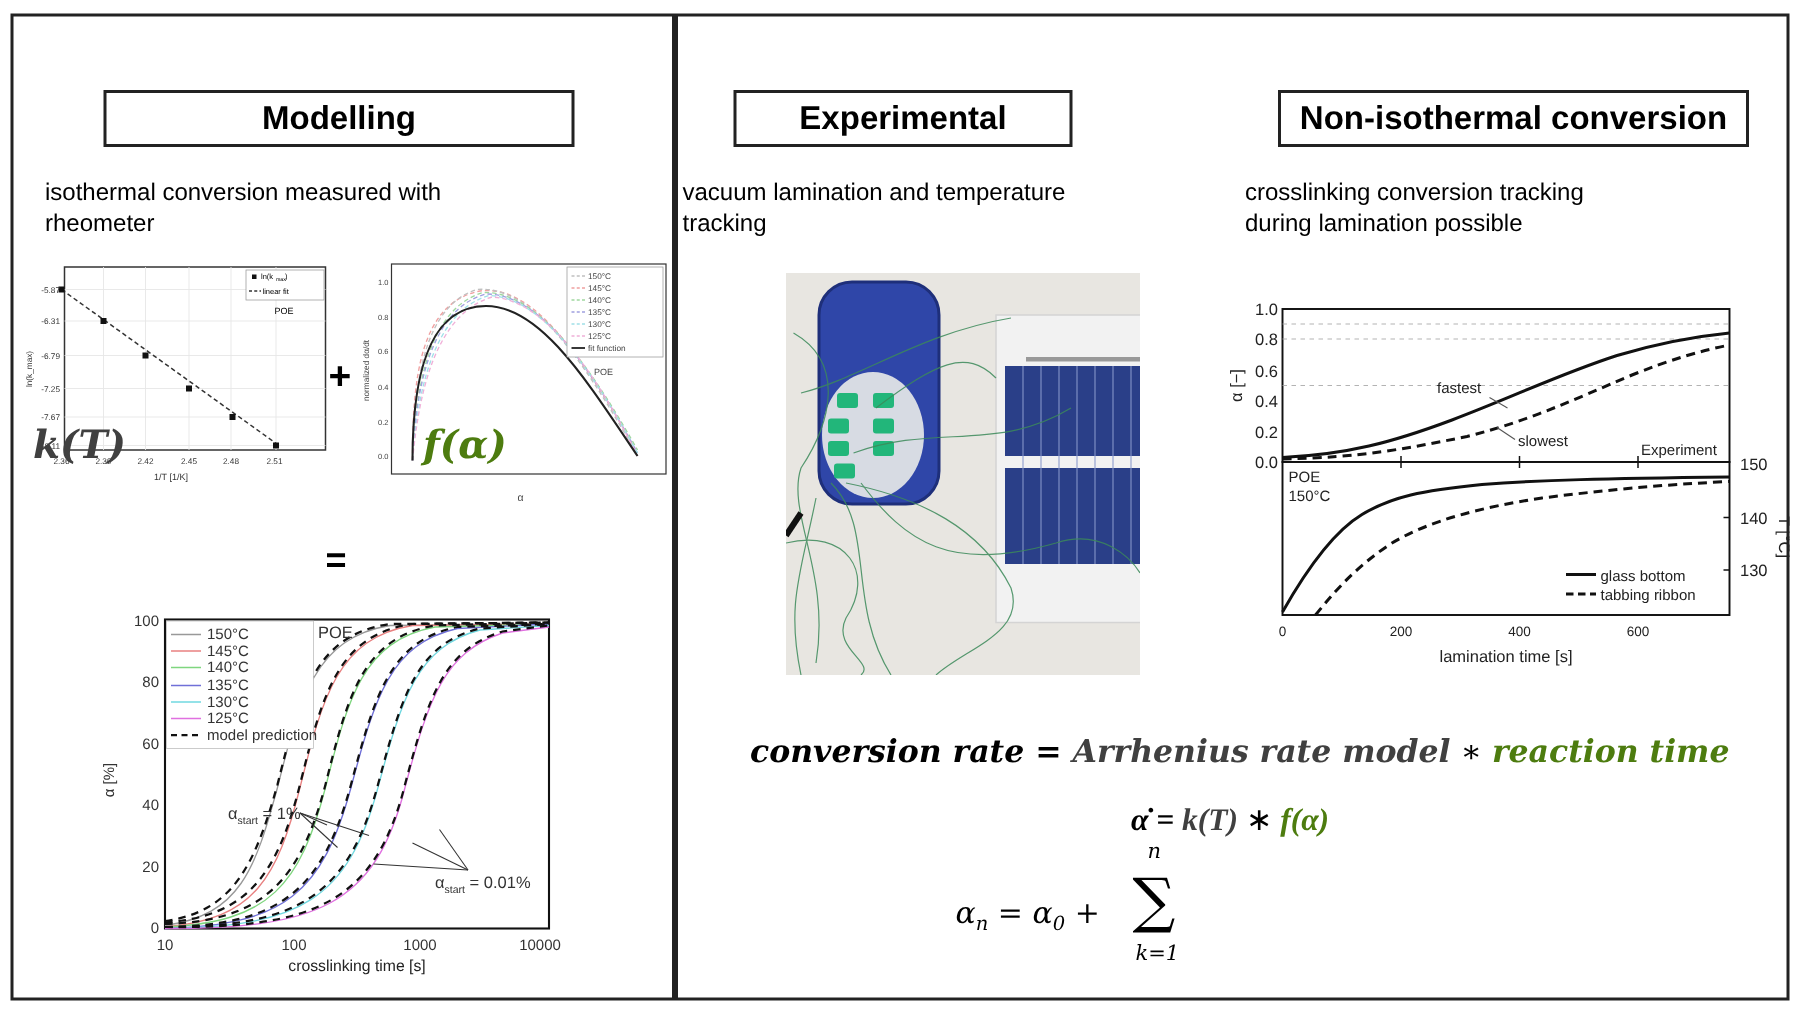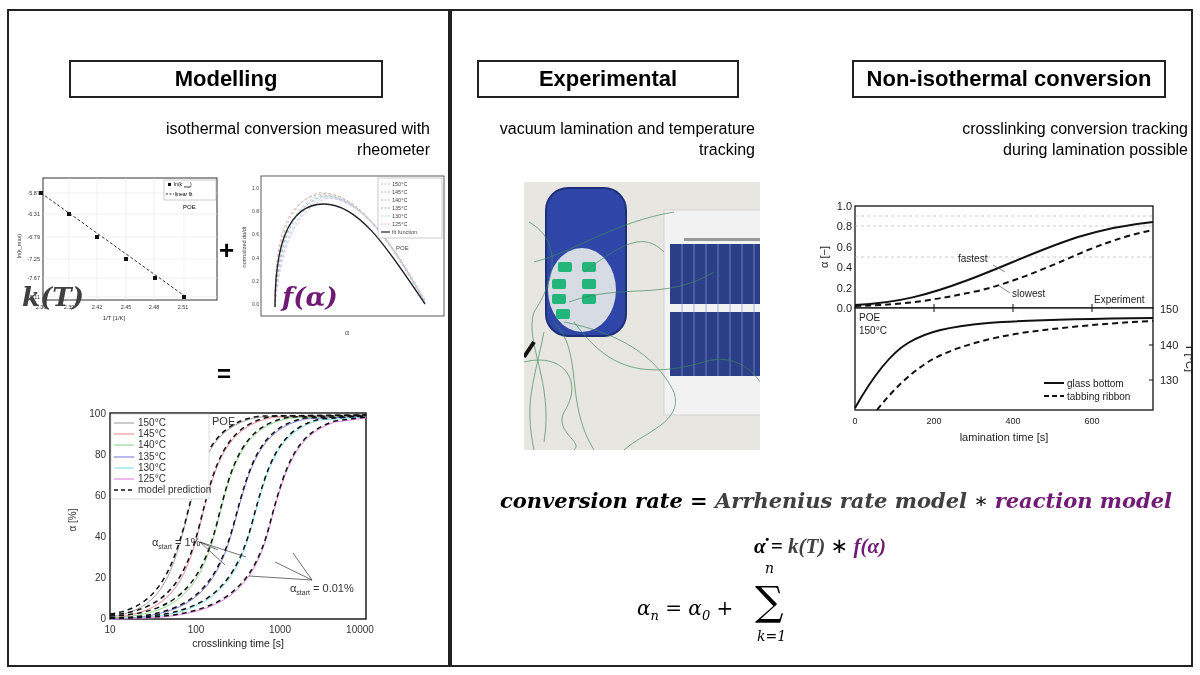--- a/index.html
+++ b/index.html
@@ -1,25 +1,25 @@
 <!DOCTYPE html>
 <html><head>
 <meta charset="utf-8">
 <style>
   html,body{margin:0;padding:0;background:#fff;}
   body{width:1200px;height:675px;position:relative;overflow:hidden;font-family:"Liberation Sans",sans-serif;color:#000;}
   .panel{position:absolute;border:2px solid #222;box-sizing:border-box;}
   .title-box{position:absolute;border:2px solid #222;box-sizing:border-box;display:flex;align-items:center;justify-content:center;font-weight:bold;font-size:22px;background:#fff;}
-  .subtitle{position:absolute;text-align:right;font-size:16px;line-height:21px;}
+  .subtitle{position:absolute;text-align:left;font-size:16px;line-height:21px;}
   .abs{position:absolute;}
   svg text{font-family:"Liberation Sans",sans-serif;}
   .math{font-family:"DejaVu Serif","Liberation Serif",serif;font-style:italic;font-weight:bold;}
   .eq{position:absolute;text-align:center;white-space:nowrap;}
   .red{color:#404040;text-align:center;}
-  .blue{color:#701a75;text-align:right;}
+  .blue{color:#4d7c0f;text-align:right;}
   .photo{position:absolute;left:524px;top:182px;width:236px;height:268px;background:#e9e7e3;overflow:hidden;}
 </style>
 </head>
 <body>
 
 <div class="panel" style="left:7px;top:9px;width:443px;height:658px;"></div>
 <div class="title-box" style="left:69px;top:60px;width:314px;height:38px;">Modelling</div>
 <div class="subtitle" style="left:30px;top:118px;width:400px;">
   <div>isothermal conversion measured with</div>
   <div>rheometer</div>
@@ -192,21 +192,21 @@
   <text x="230" y="187" font-size="11" fill="#333" font-family="DejaVu Serif, serif">α<tspan font-size="7" dy="3">start</tspan><tspan dy="-3"> = 0.01%</tspan></text>
   <g stroke="#333" stroke-width="0.7">
     <line x1="252" y1="175" x2="233" y2="148"></line>
       <line x1="252" y1="175" x2="215" y2="157"></line>
       <line x1="252" y1="175" x2="189" y2="171"></line>
   </g>
 </svg>
 
 <div class="panel" style="left:450px;top:9px;width:743px;height:658px;"></div>
 
-<div class="title-box" style="left:477px;top:60px;width:262px;height:38px;">Experimental</div>
+<div class="title-box" style="left:489px;top:60px;width:226px;height:38px;">Experimental</div>
 <div class="subtitle" style="left:455px;top:118px;width:300px;">
   <div>vacuum lamination and temperature tracking</div>
 </div>
 
 <div class="photo">
   <svg width="236" height="268" viewBox="0 0 236 268">
     <rect width="236" height="268" fill="#e8e6e1"></rect>
     <rect x="140" y="28" width="100" height="205" fill="#f2f2f2" stroke="#d4d4d4"></rect>
     <rect x="146" y="62" width="96" height="60" fill="#2a3f88"></rect>
     <rect x="146" y="130" width="96" height="64" fill="#2a3f88"></rect>
@@ -306,21 +306,21 @@
   <g font-size="9" fill="#222" text-anchor="middle">
     <text x="47" y="229">0</text>
       <text x="126" y="229">200</text>
       <text x="205" y="229">400</text>
       <text x="284" y="229">600</text>
   </g>
   <text x="196" y="246" font-size="11" fill="#222" text-anchor="middle">lamination time [s]</text>
 </svg>
 
 <div class="eq math" style="left:500px;top:488px;width:640px;font-size:21px;">
-  <span>conversion rate = </span><span class="red">Arrhenius rate model</span><span style="font-weight:normal;font-style:normal;"> ∗ </span><span class="blue">reaction model</span>
+  <span>conversion rate = </span><span class="red">Arrhenius rate model</span><span style="font-weight:normal;font-style:normal;"> ∗ </span><span class="blue">reaction time</span>
 </div>
 
 <div class="eq math" style="left:500px;top:534px;width:640px;font-size:21px;font-family:Liberation Serif, serif;">
   <span>α̇ = </span><span class="red">k(T)</span><span style="font-weight:normal;font-style:normal;"> ∗ </span><span class="blue">f(α)</span>
 </div>
 
 <div class="abs" style="left:637px;top:586px;width:340px;height:70px;font-family:'DejaVu Serif',serif;font-style:italic;font-size:20px;">
   <span class="abs" style="left:0;top:10px;"><span>α</span><sub style="font-size:13px;">n</sub><span> = α</span><sub style="font-size:13px;">0</sub><span> + </span></span>
   <span class="abs" style="left:128px;top:-26px;font-size:14px;">n</span>
   <span class="abs" style="left:118px;top:-8px;font-size:40px;font-style:normal;">∑</span>

